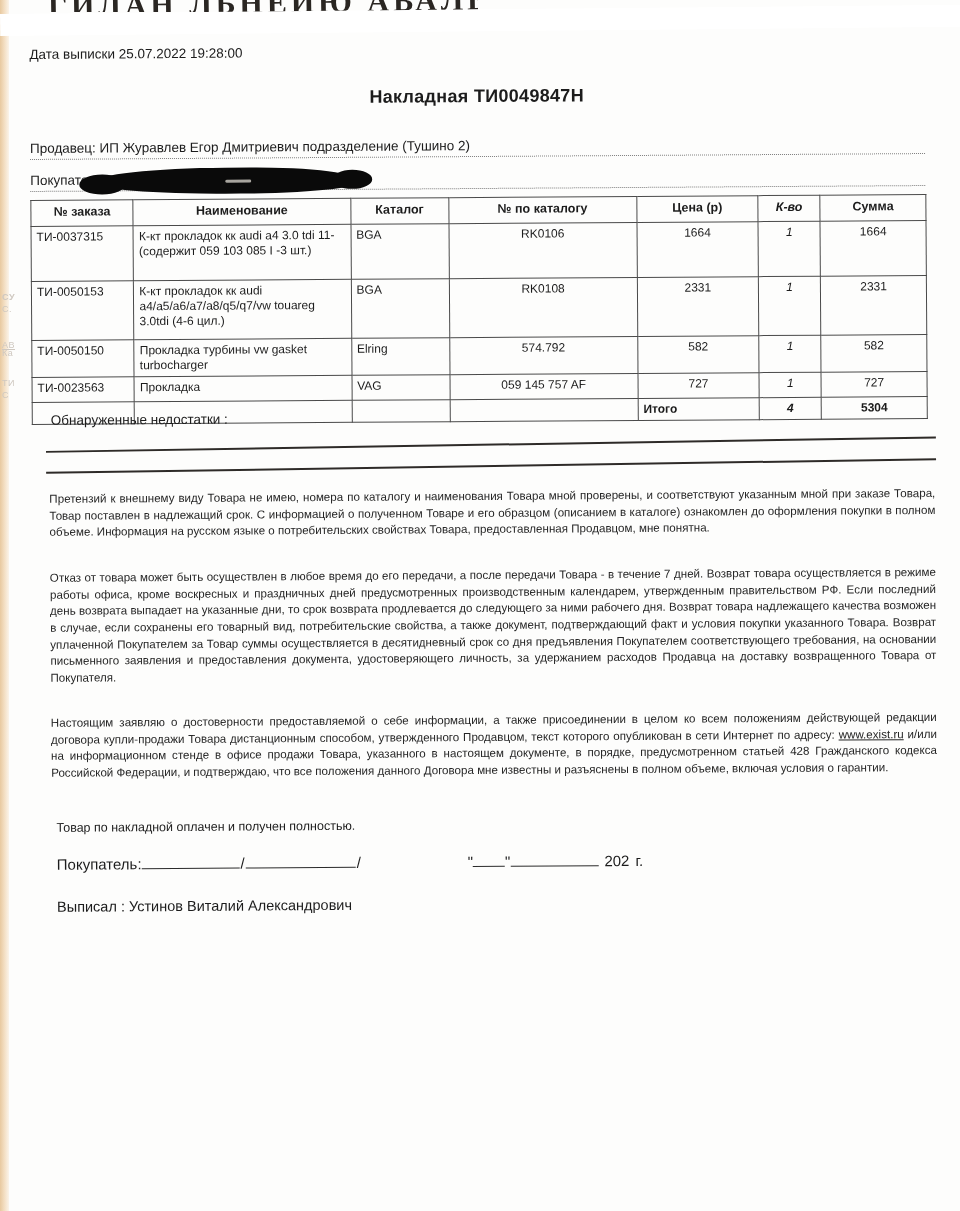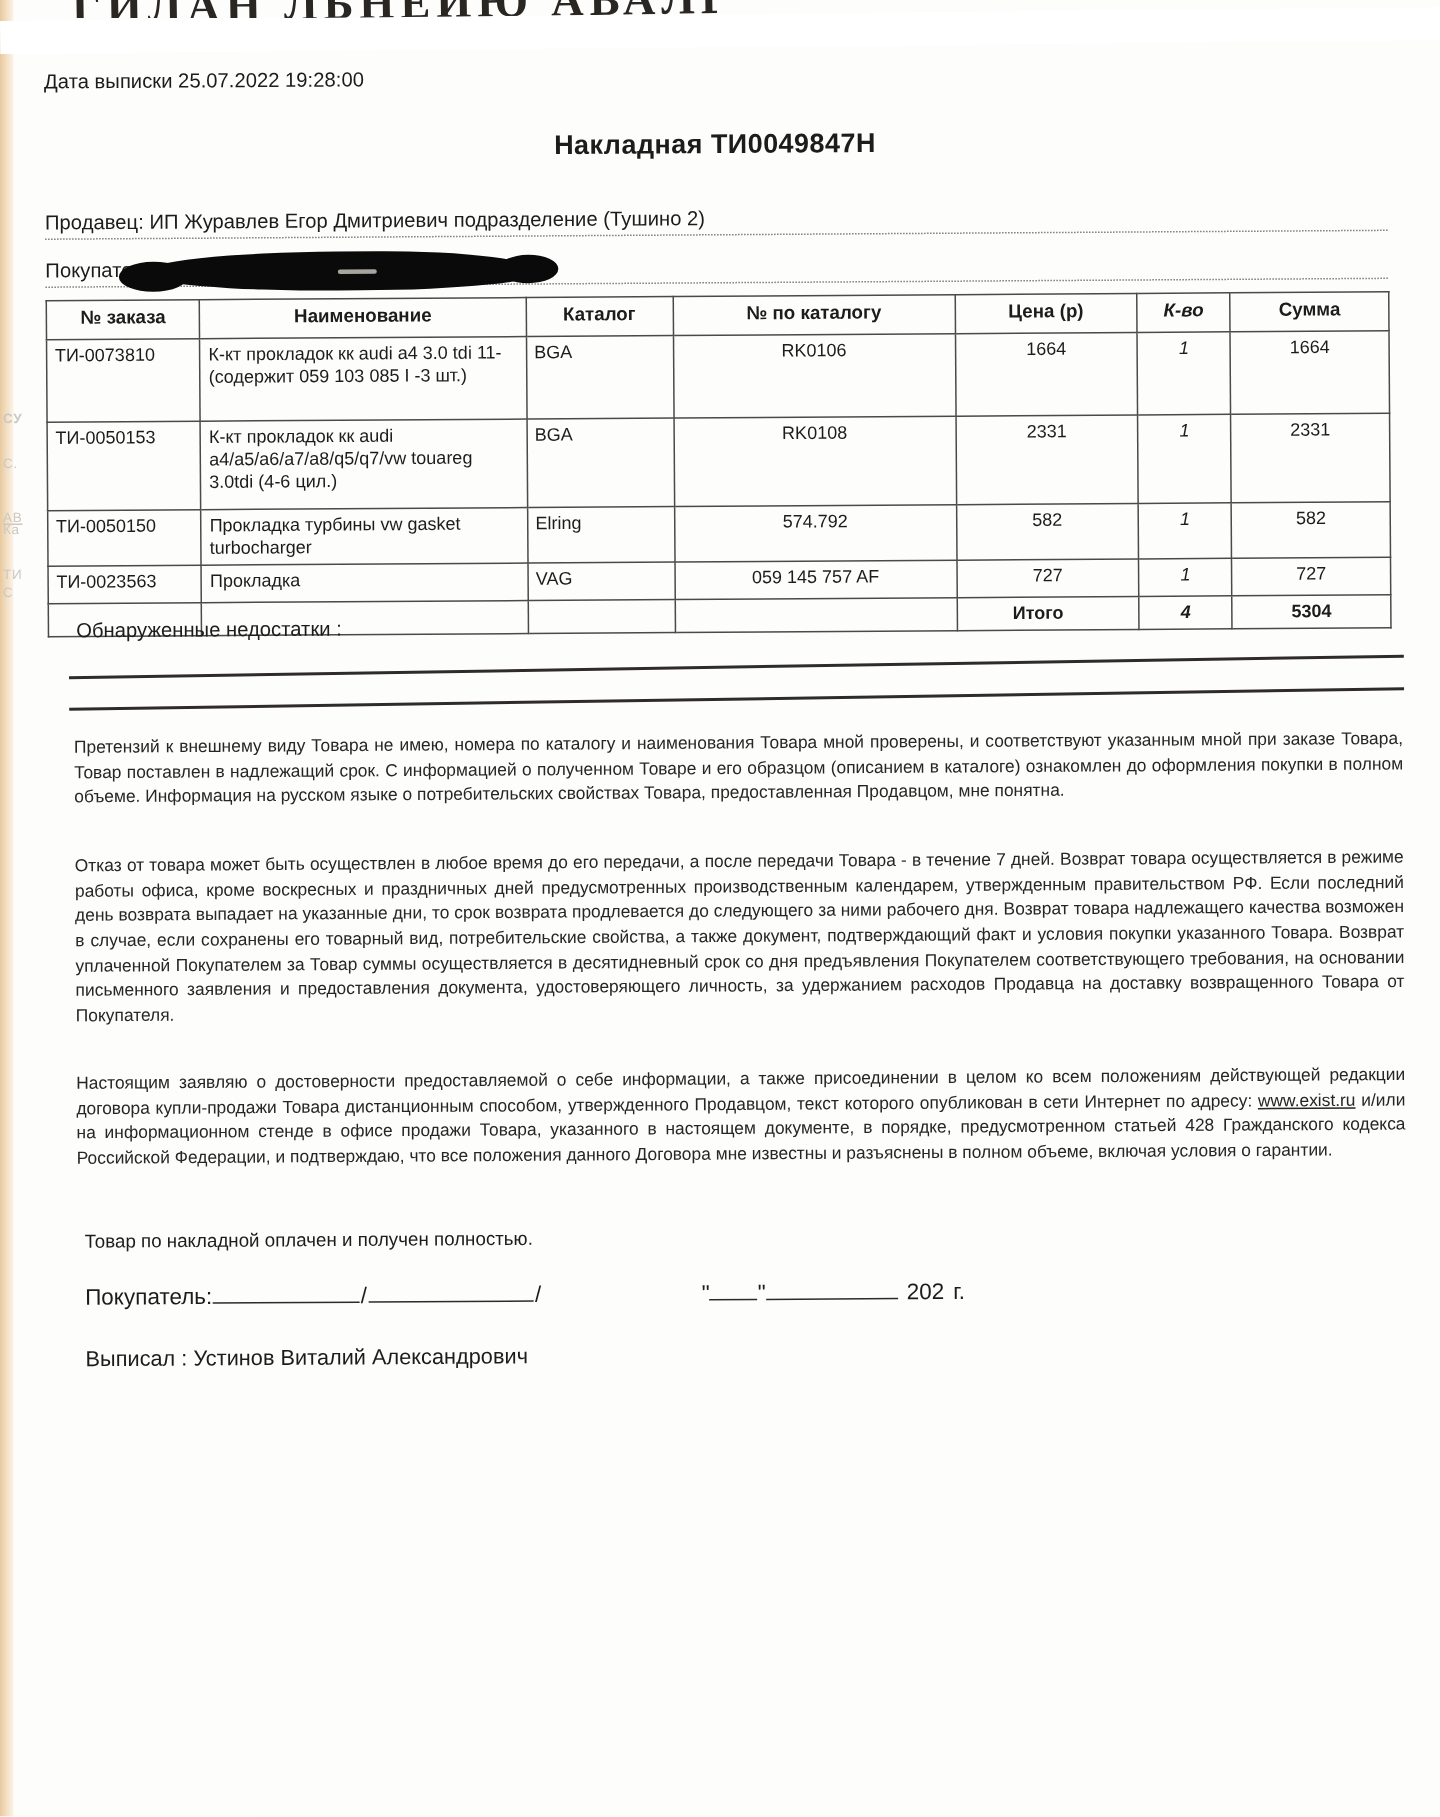--- a/index.html
+++ b/index.html
@@ -127,21 +127,21 @@
   td.c-catno,td.c-price,td.c-qty,td.c-sum{vertical-align:top;}
   tr.item-row td{height:auto;}
   tr.r1 td{height:48px;}
   tr.r2 td{height:52px;}
   tr.r3 td{height:28px;}
   tr.r4 td{height:18px;}
   #total-row td{
     font-weight:bold;text-align:center;border-top:1.5px solid #333;
   }
   #total-row .tot-label{
-    text-align:center;font-weight:bold;padding-right:18px;
+    text-align:left;font-weight:bold;padding-right:18px;
   }
   .noborder-l{border-left:1px solid transparent;border-bottom:1px solid transparent;}
 
   
   #defects-label{
     position:absolute;left:52px;top:410px;font-size:13.5px;
   }
   .blankrule{
     position:absolute;left:47px;width:890px;height:2px;
     background:#2e2b28;
@@ -191,21 +191,21 @@
 <body>
 
 <div id="scan-page"></div>
 <div id="left-edge-strip"></div>
 
 <div id="top-bleed">
   <span>ГИЛАН ЛЬНЕЙЮ АВАЛЬНЫ</span>
 </div>
 <div id="top-white-mask"></div>
 
-<span class="ghost" style="top:274px;font-weight:bold;">СУ</span>
+<span class="ghost" style="top:292px;font-weight:bold;">СУ</span>
 <span class="ghost" style="top:304px;">С.</span>
 <span class="ghost" style="top:340px;text-decoration:underline;">АВ</span>
 <span class="ghost" style="top:348px;">Ка</span>
 <span class="ghost" style="top:378px;">ТИ</span>
 <span class="ghost" style="top:390px;">С</span>
 
 <div id="doc">
 
   <div id="issue-date" class="row-line">
     <span>Дата выписки</span>
@@ -237,21 +237,21 @@
         <th class="c-name h-name">Наименование</th>
         <th class="c-cat h-cat">Каталог</th>
         <th class="c-catno">№ по каталогу</th>
         <th class="c-price">Цена (р)</th>
         <th class="c-qty">К-во</th>
         <th class="c-sum">Сумма</th>
       </tr>
     </thead>
     <tbody>
       <tr class="item-row r1">
-        <td class="c-order">ТИ-0073810</td>
+        <td class="c-order">ТИ-0037315</td>
         <td class="c-name">К-кт прокладок кк audi a4 3.0 tdi 11- (содержит 059 103 085 I -3 шт.)</td>
         <td class="c-cat">BGA</td>
         <td class="c-catno">RK0106</td>
         <td class="c-price">1664</td>
         <td class="c-qty">1</td>
         <td class="c-sum">1664</td>
       </tr>
       <tr class="item-row r2">
         <td class="c-order">ТИ-0050153</td>
         <td class="c-name">К-кт прокладок кк audi a4/a5/a6/a7/a8/q5/q7/vw touareg 3.0tdi (4-6 цил.)</td>

